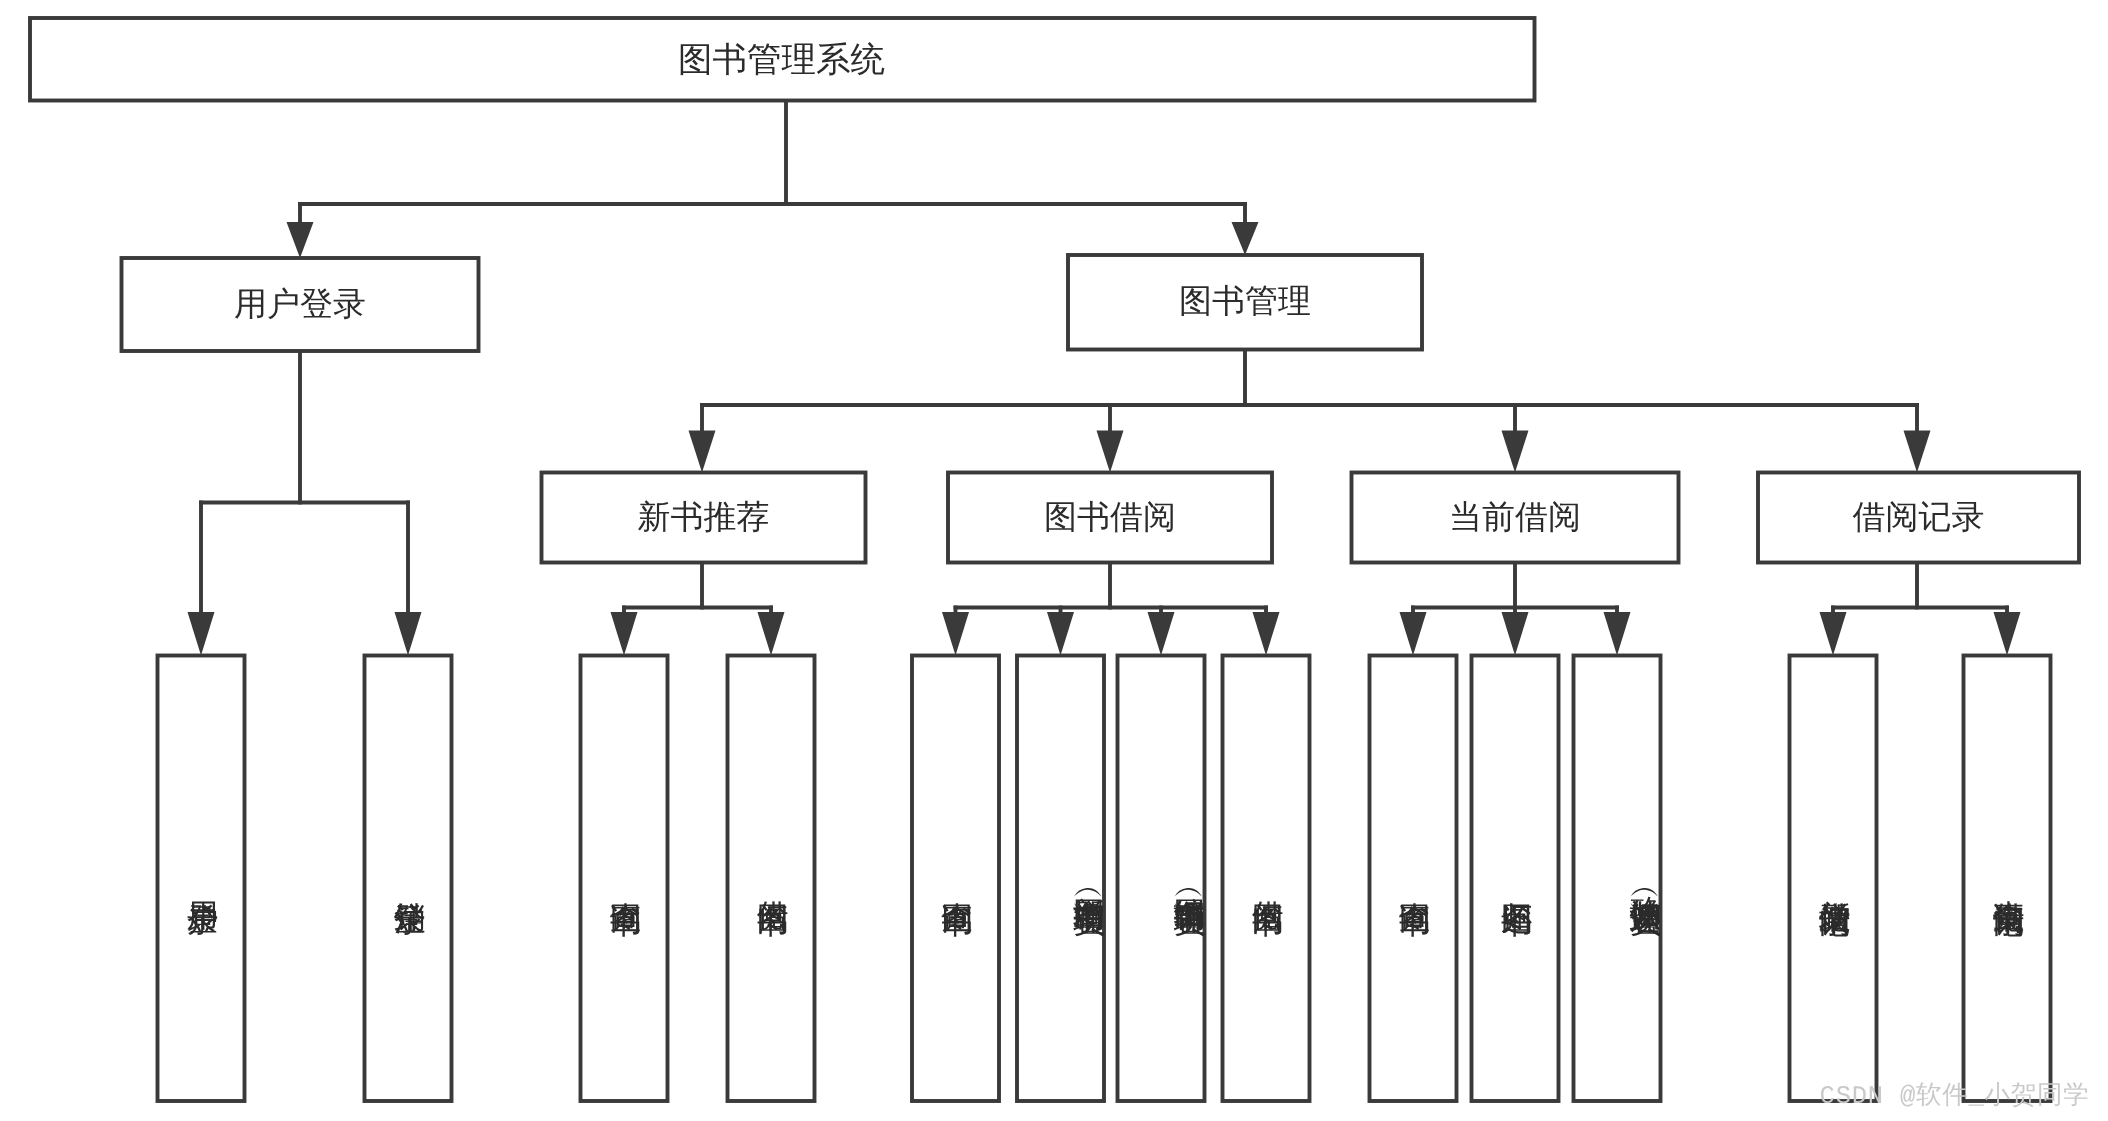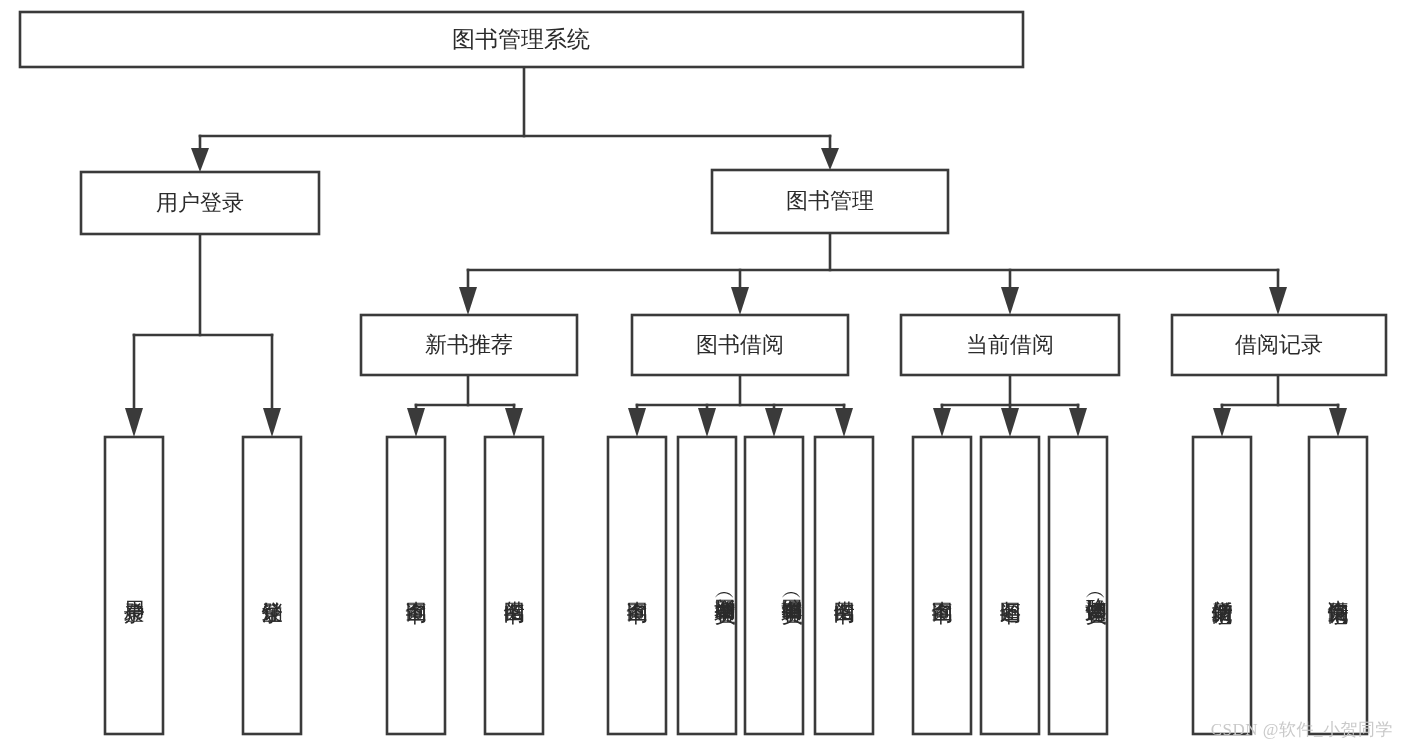--- a/index.html
+++ b/index.html
@@ -61,21 +61,21 @@
     display: flex;
     align-items: center;
     justify-content: center;
     white-space: nowrap;
     pointer-events: none;
   }
   .watermark {
     position: absolute;
     right: 12px;
     bottom: 6px;
-    font-family: Liberation Serif, serif;
+    font-family: Liberation Mono, monospace;
     font-size: 17px;
     color: #c9c9c9;
     letter-spacing: 0.5px;
     white-space: nowrap;
   }
 </style>
 </head>
 <body>
 
 <div id="diagram-root">

